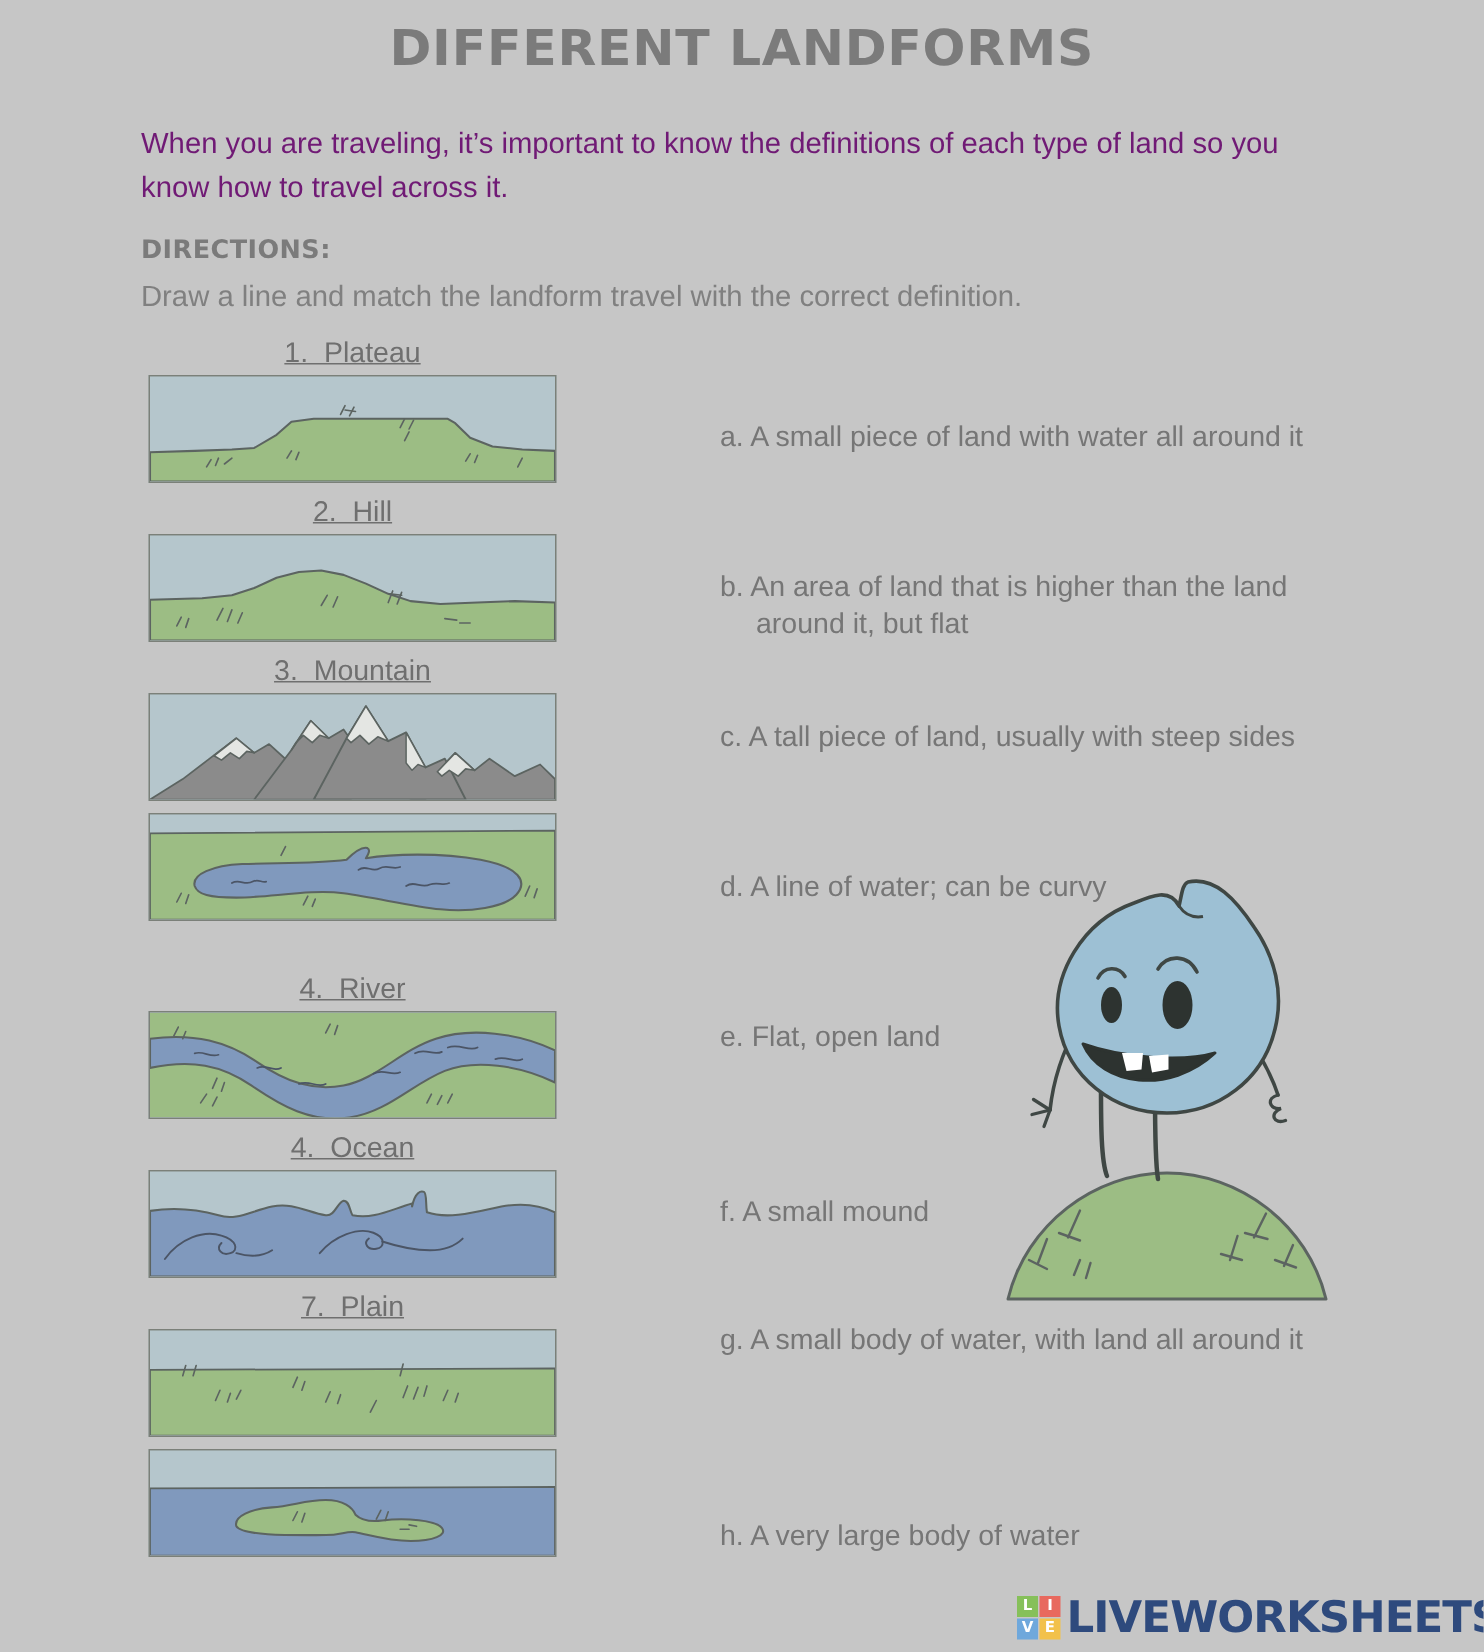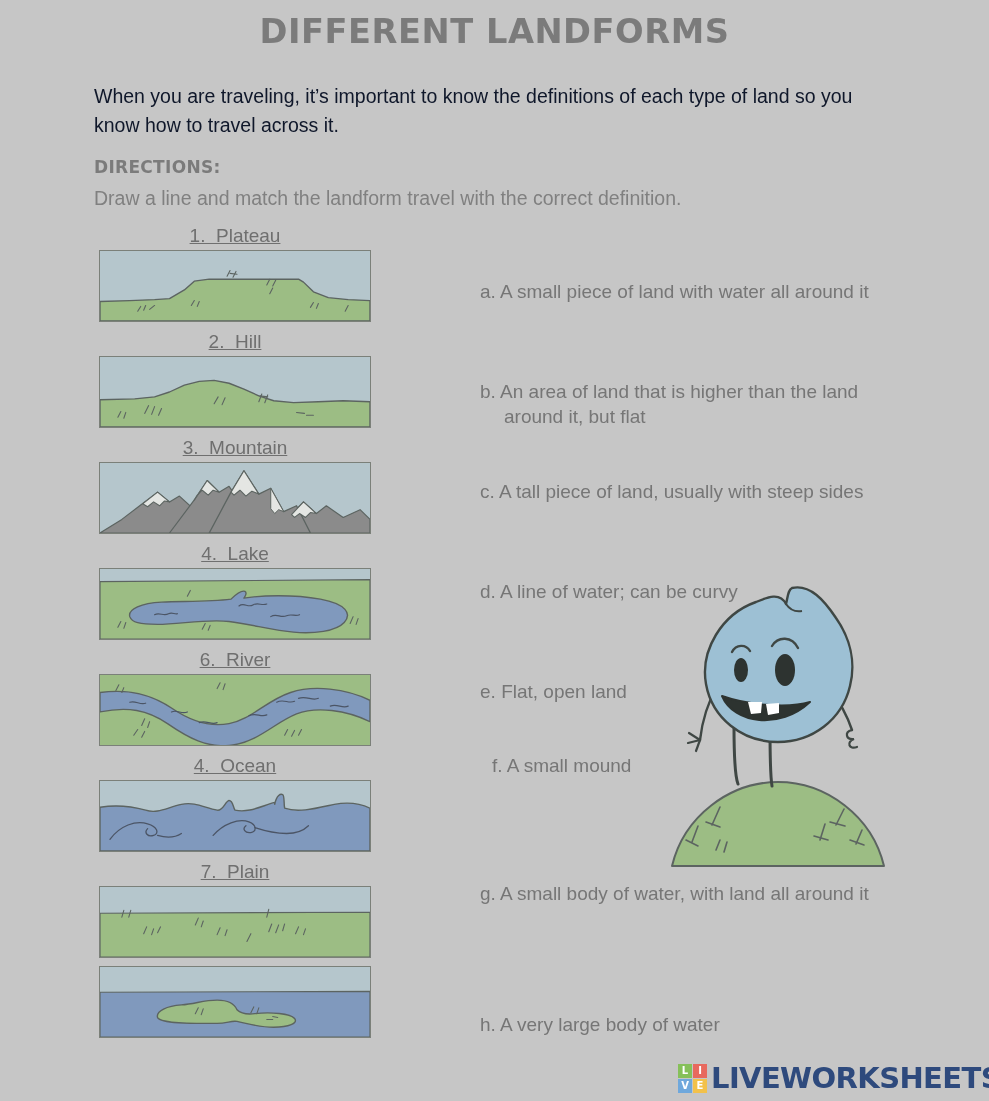--- a/index.html
+++ b/index.html
@@ -38,21 +38,21 @@
   }
 
   
   .intro {
     position: absolute;
     left: 94px;
     top: 82px;
     width: 790px;
     font-size: 19.5px;
     line-height: 29px;
-    color: #0f172a;
+    color: #701a75;
   }
 
   .directions-label {
     position: absolute;
     left: 94px;
     top: 157px;
     font-family: "DejaVu Sans", sans-serif;
     font-weight: bold;
     font-size: 17px;
     letter-spacing: 0.3px;
@@ -247,21 +247,20 @@
         <path d="M145,8 L160,32 L153,29 L147,34 L141,28 L135,33 L132,30 Z" fill="#e4e6e3" stroke="#5c6461" stroke-width="1.1" stroke-linejoin="round"></path>
         <path d="M108,18 L120,30 L114,28 L109,33 L103,28 L98,33 L95,38 Z" fill="#e4e6e3" stroke="#5c6461" stroke-width="1.1" stroke-linejoin="round"></path>
         <path d="M58,30 L70,40 L65,39 L60,44 L54,40 L48,45 L43,42 Z" fill="#e4e6e3" stroke="#5c6461" stroke-width="1.1" stroke-linejoin="round"></path>
         <path d="M205,40 L218,52 L212,51 L207,56 L201,52 L196,56 L193,53 Z" fill="#e4e6e3" stroke="#5c6461" stroke-width="1.1" stroke-linejoin="round"></path>
         <path d="M172,26 L185,50 L180,48 L176,52 L172,47 Z" fill="#e4e6e3" stroke="#5c6461" stroke-width="1" stroke-linejoin="round"></path>
       </svg>
     </div>
   </div>
 
   <div class="landform-item" style="top:542px;">
-    <div class="landform-label">4.  Lake</div>
     <div class="landform-frame">
       <svg viewBox="0 0 272 72" preserveAspectRatio="none">
         <rect x="0" y="0" width="272" height="72" fill="#b5c6cc"></rect>
         <path d="M0,13 L272,11 L272,72 L0,72 Z" fill="#9cbd84" stroke="#5c6461" stroke-width="1.2"></path>
         <path d="M30,49 C28,41 42,35 62,34 C85,33 110,34 132,31 C138,25 143,22 146,23
                  C148,24 147,27 145,30 C162,27 195,26 222,31 C248,36 254,46 246,55
                  C238,64 215,67 195,65 C175,63 152,57 130,54 C108,51 80,57 58,57
                  C40,57 32,55 30,49 Z" fill="#8099bd" stroke="#5c6461" stroke-width="1.4" stroke-linejoin="round"></path>
         <g stroke="#4b5566" stroke-width="1.2" fill="none" stroke-linecap="round">
           <path d="M55,47 c5,-3 9,2 14,-1 c4,-2 6,1 9,0"></path>
@@ -275,21 +274,21 @@
           <path d="M103,62 l3,-6"></path>
             <path d="M109,63 l2,-5"></path>
           <path d="M252,56 l3,-7"></path>
             <path d="M258,57 l2,-6"></path>
         </g>
       </svg>
     </div>
   </div>
 
   <div class="landform-item" style="top:648px;">
-    <div class="landform-label">6.  River</div>
+    <div class="landform-label">4.  River</div>
     <div class="landform-frame">
       <svg viewBox="0 0 272 72" preserveAspectRatio="none">
         <rect x="0" y="0" width="272" height="72" fill="#9cbd84"></rect>
         <path d="M0,18 C30,14 52,20 72,34 C92,48 110,54 130,50 C152,46 168,26 192,18
                  C215,10 248,14 272,26 L272,48 C248,36 218,32 198,40 C176,49 160,68 134,72
                  C108,76 88,64 68,50 C48,36 28,32 0,38 Z" fill="#8099bd" stroke="#5c6461" stroke-width="1.4" stroke-linejoin="round"></path>
         <g stroke="#4b5566" stroke-width="1.2" fill="none" stroke-linecap="round">
           <path d="M30,28 c6,-2 10,3 16,1"></path>
           <path d="M72,38 c6,-3 10,3 16,0"></path>
           <path d="M100,49 c7,-3 12,3 18,0"></path>
@@ -403,21 +402,21 @@
   <div class="definition" style="top:579px;">
     <span class="def-letter">d.</span>
     <span>A line of water; can be curvy</span>
   </div>
 
   <div class="definition" style="top:679px;">
     <span class="def-letter">e.</span>
     <span>Flat, open land</span>
   </div>
 
-  <div class="definition" style="top:753px;margin-left:12px;">
+  <div class="definition" style="top:796px;">
     <span class="def-letter">f.</span>
     <span>A small mound</span>
   </div>
 
   <div class="definition" style="top:881px;">
     <span class="def-letter">g.</span>
     <span>A small body of water, with land all around it</span>
   </div>
 
   <div class="definition" style="top:1012px;">

